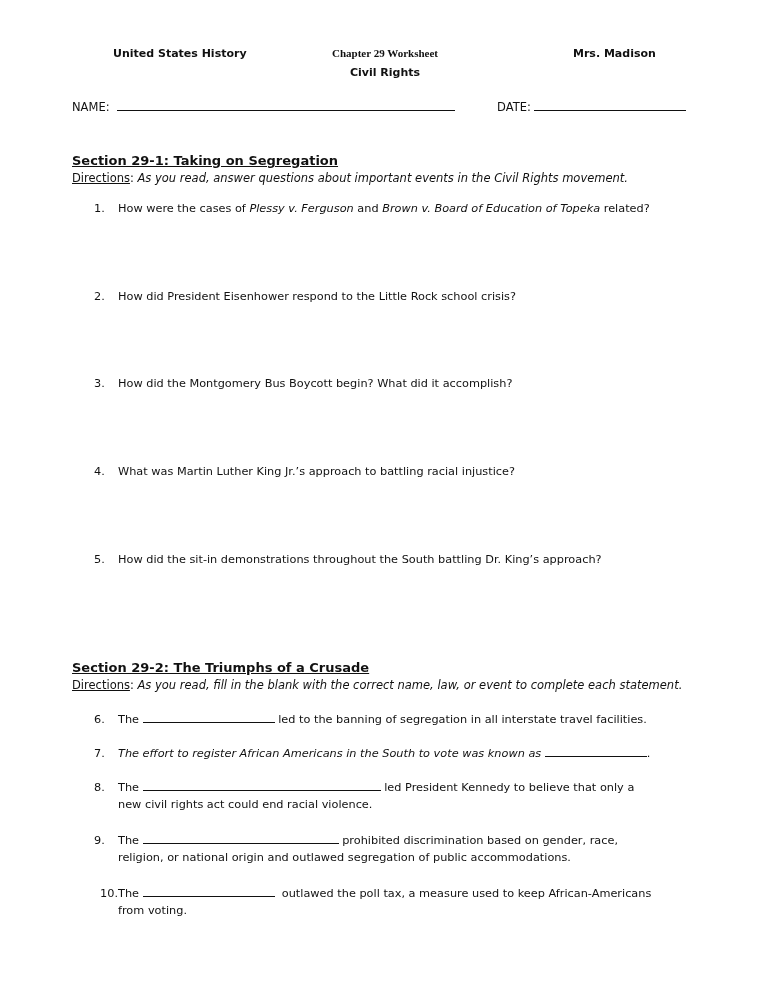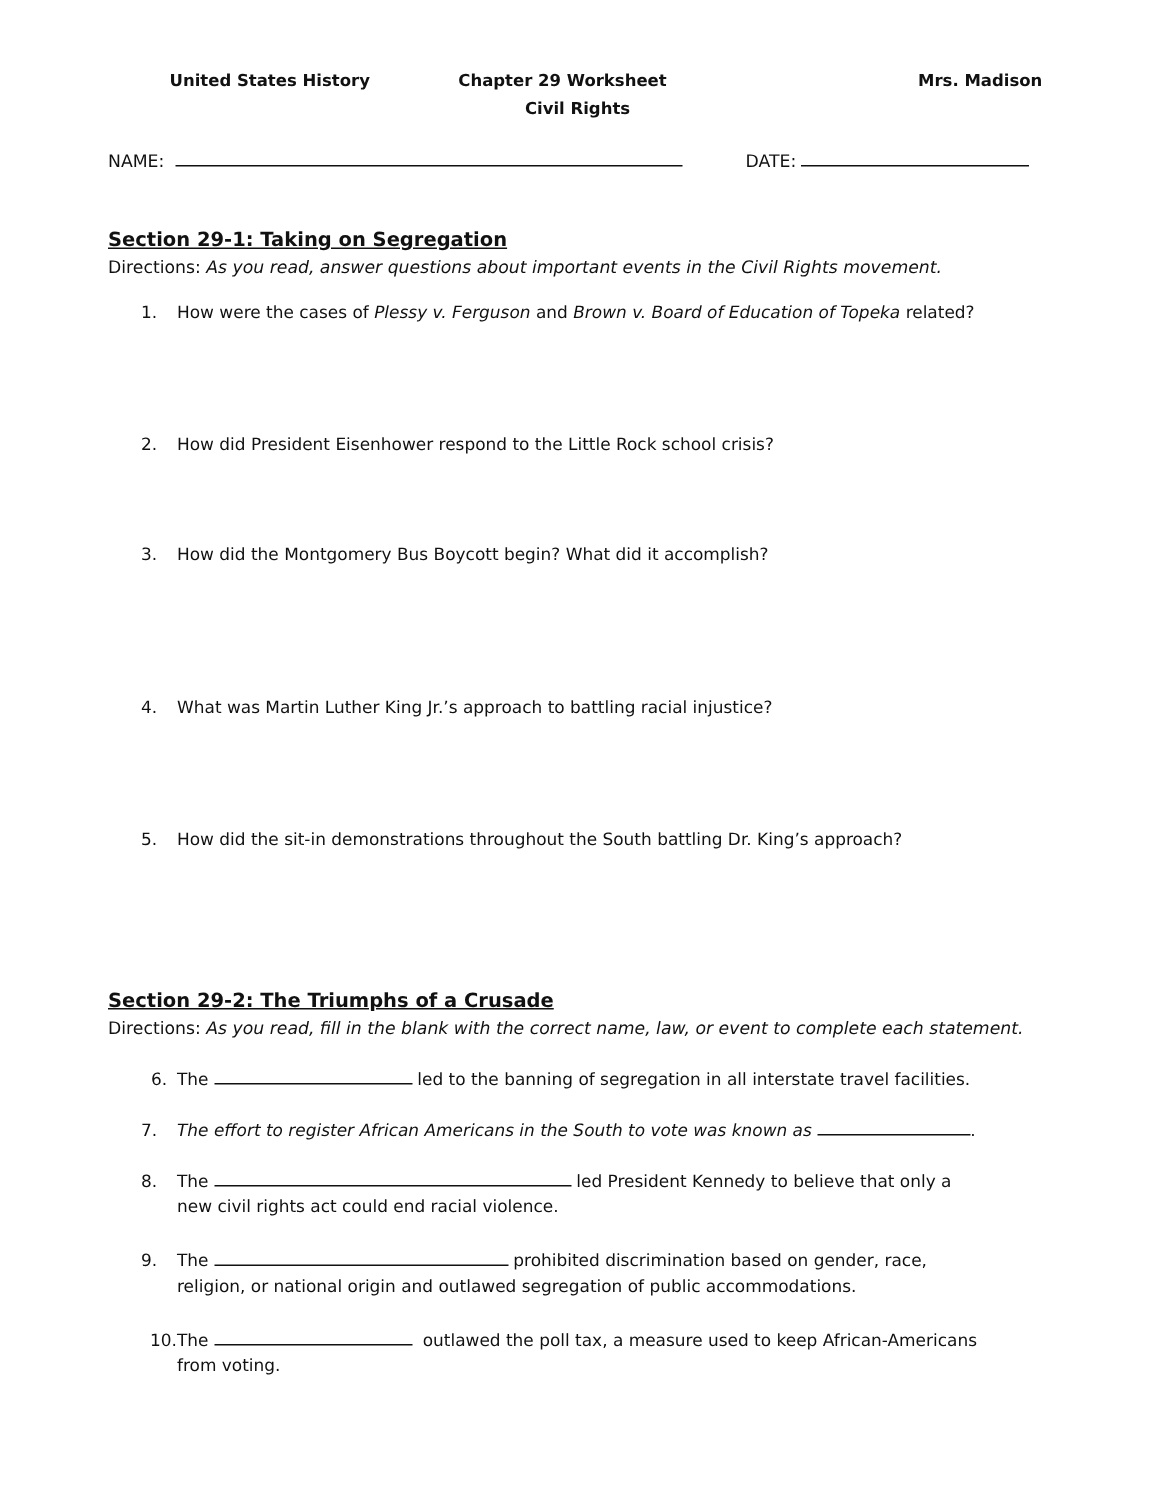--- a/index.html
+++ b/index.html
@@ -6,34 +6,34 @@
     body {
       width: 768px; height: 994px; position: relative; overflow: hidden;
       font-family: "DejaVu Sans", sans-serif; color: #111111;
       font-size: 11.5px;
     }
     .abs { position: absolute; white-space: nowrap; }
     .hdr { font-weight: bold; font-size: 11px; }
     .center { text-align: center; }
     .blank-line { display: inline-block; border-bottom: 1px solid #111; vertical-align: baseline; height: 10px; }
     .sec-title { font-weight: bold; text-decoration: underline; font-size: 13px; }
-    .dir-label { }
+    .dir-label { text-decoration: underline; }
     .dir-text { font-style: italic; }
     .q { font-size: 11.3px; }
     .q .num { display: inline-block; width: 24px; }
     .it { font-style: italic; }
     .cont { padding-left: 24px; }
   </style>
 </head>
 <body>
 
 <div class="abs hdr" style="left:113px; top:47px;">United States History</div>
-<div class="abs hdr center" style="left:290px; top:47px; width:170px;">Chapter 29 Worksheet</div>
+<div class="abs hdr center" style="left:300px; top:47px; width:170px;font-family:Liberation Serif, serif;">Chapter 29 Worksheet</div>
 <div class="abs hdr center" style="left:300px; top:66px; width:170px;">Civil Rights</div>
-<div class="abs hdr" style="left:573px; top:47px;margin-left:39px;">Mrs. Madison</div>
+<div class="abs hdr" style="left:573px; top:47px;">Mrs. Madison</div>
 
 <div class="abs" style="left:72px; top:100px;">
   <span>NAME:</span>
   <span class="blank-line" style="width:338px; margin-left:4px;"></span>
 </div>
 <div class="abs" style="left:497px; top:100px;">
   <span>DATE:</span>
   <span class="blank-line" style="width:152px;"></span>
 </div>
 
@@ -43,38 +43,38 @@
 </div>
 
 <div class="abs q" style="left:94px; top:202px;">
   <span class="num">1.</span><span>How were the cases of </span><span class="it">Plessy v. Ferguson</span><span> and </span><span class="it">Brown v. Board of Education of Topeka</span><span> related?</span>
 </div>
 
 <div class="abs q" style="left:94px; top:290px;">
   <span class="num">2.</span><span>How did President Eisenhower respond to the Little Rock school crisis?</span>
 </div>
 
-<div class="abs q" style="left:94px; top:363px;">
+<div class="abs q" style="left:94px; top:377px;">
   <span class="num">3.</span><span>How did the Montgomery Bus Boycott begin? What did it accomplish?</span>
 </div>
 
 <div class="abs q" style="left:94px; top:465px;">
   <span class="num">4.</span><span>What was Martin Luther King Jr.’s approach to battling racial injustice?</span>
 </div>
 
 <div class="abs q" style="left:94px; top:553px;">
   <span class="num">5.</span><span>How did the sit-in demonstrations throughout the South battling Dr. King’s approach?</span>
 </div>
 
 <div class="abs sec-title" style="left:72px; top:660px;">Section 29-2: The Triumphs of a Crusade</div>
 <div class="abs" style="left:72px; top:678px;text-align:right;">
   <span class="dir-label">Directions</span><span>: </span><span class="dir-text">As you read, fill in the blank with the correct name, law, or event to complete each statement.</span>
 </div>
 
-<div class="abs q" style="left:94px; top:712px;text-align:center;">
+<div class="abs q" style="left:94px; top:712px;">
   <span class="num">6.</span><span>The </span><span class="blank-line" style="width:132px;"></span><span> led to the banning of segregation in all interstate travel facilities.</span>
 </div>
 
 <div class="abs q" style="left:94px; top:746px;">
   <span class="num">7.</span><span class="it">The effort to register African Americans in the South to vote was known as </span><span class="blank-line" style="width:102px;"></span><span>.</span>
 </div>
 
 <div class="abs q" style="left:94px; top:780px;">
   <span class="num">8.</span><span>The </span><span class="blank-line" style="width:238px;"></span><span> led President Kennedy to believe that only a</span>
 </div>

